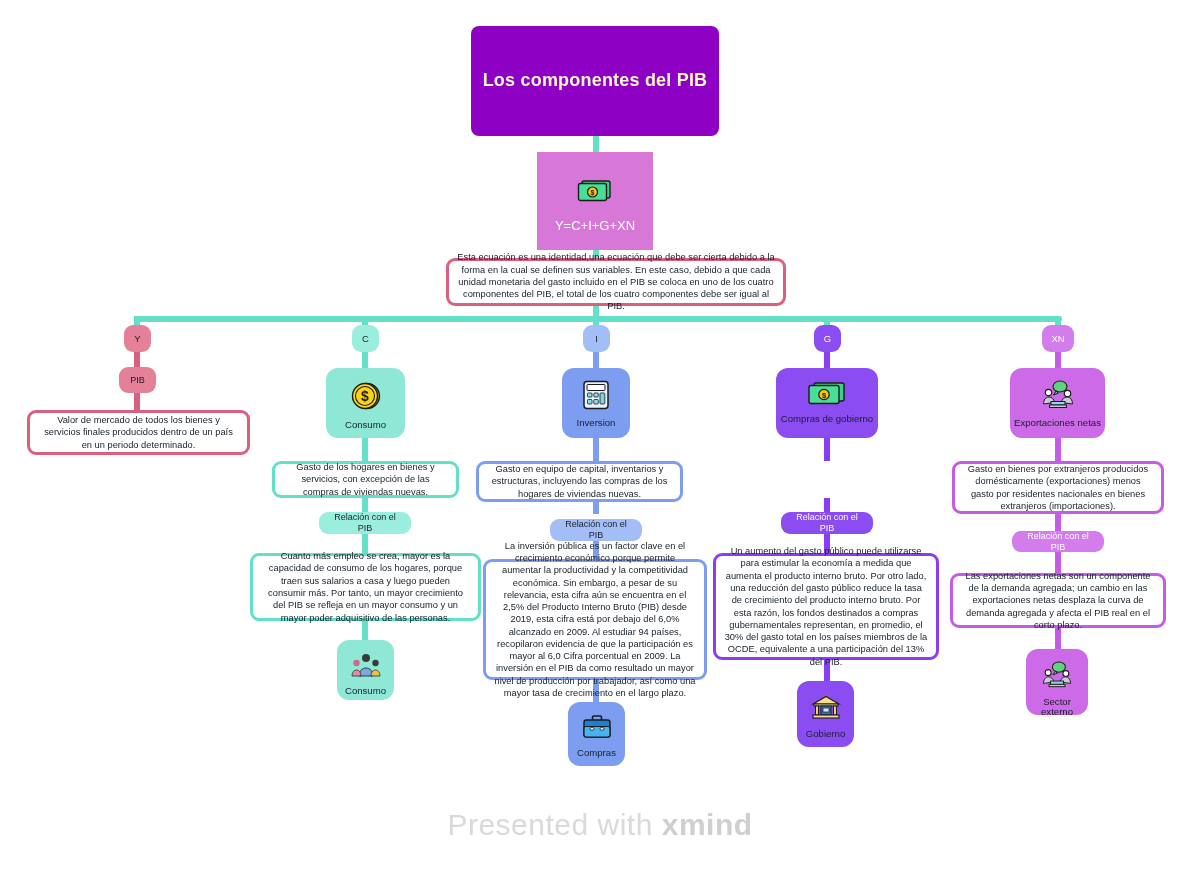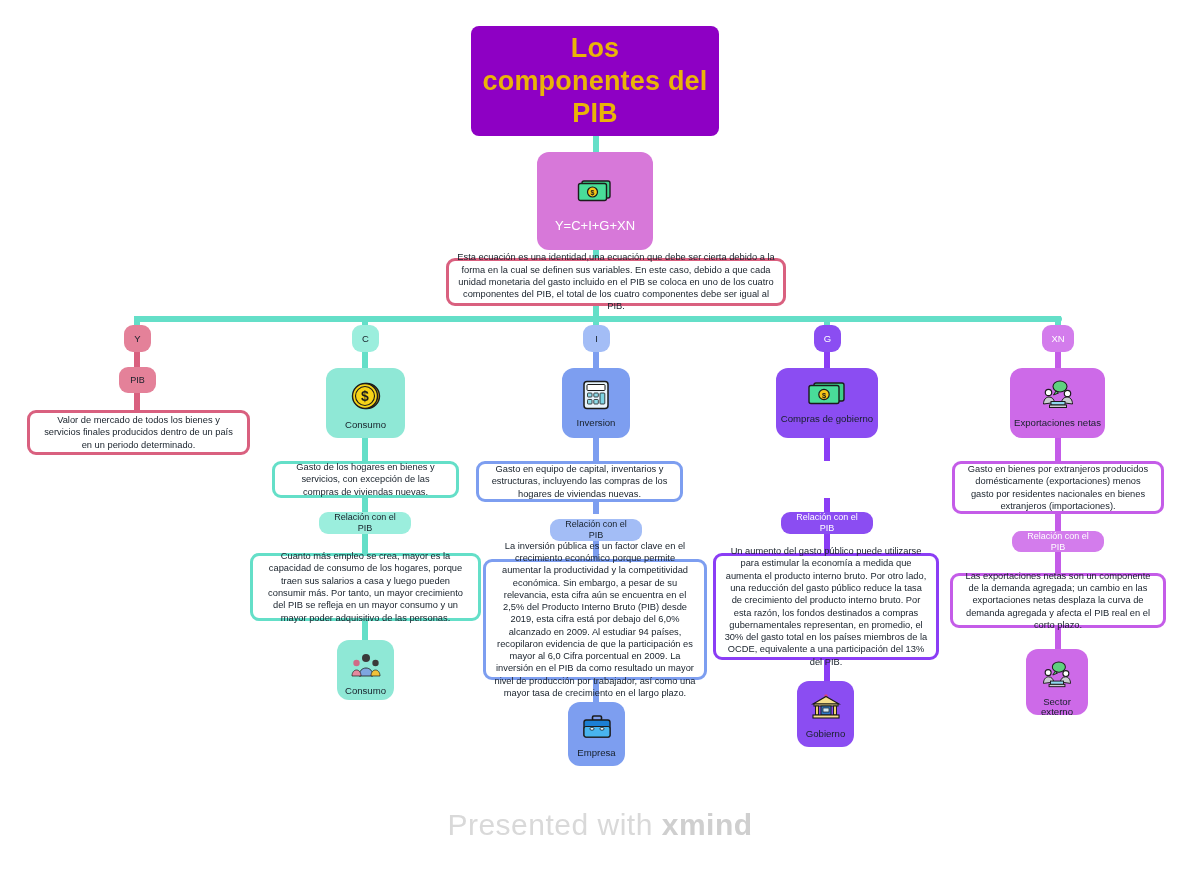--- a/index.html
+++ b/index.html
@@ -36,32 +36,32 @@
     display: flex;
     align-items: center;
     justify-content: center;
     text-align: center;
     line-height: 1.22;
   }
 
   
   .root {
     background: #8e00c4;
-    color: #eab308;
+    color: #fef9c3;
     border-radius: 8px;
-    font-size: 27px;
+    font-size: 18px;
     font-weight: bold;
     letter-spacing: .2px;
     padding: 17px 10px;
   }
 
   
   .eq {
     background: #d778d9;
-    border-radius: 12px;
+    border-radius: 0;
     color: #ffffff;
     font-size: 13px;
     flex-direction: column;
     gap: 14px;
     padding-top: 10px;
   }
 
   
   .desc {
     background: #ffffff;
@@ -240,21 +240,21 @@
   <div class="node card blue" style="left:568px; top:702px; width:57px; height:64px;">
     <span class="icon">
       <svg width="30" height="26" viewBox="0 0 30 26">
         <rect x="10.5" y="2" width="9" height="4.5" rx="1.2" fill="none" stroke="#1b1b1b" stroke-width="1.6"></rect>
         <rect x="2" y="6" width="26" height="17" rx="2.2" fill="#1b7fd4" stroke="#1b1b1b" stroke-width="1.4"></rect>
         <rect x="2" y="12.5" width="26" height="10.5" rx="2" fill="#48b4ef" stroke="#1b1b1b" stroke-width="1.2"></rect>
         <rect x="8" y="13.5" width="4" height="2.6" rx="1.3" fill="#e8f4fb" stroke="#1b1b1b" stroke-width="0.8"></rect>
         <rect x="18" y="13.5" width="4" height="2.6" rx="1.3" fill="#e8f4fb" stroke="#1b1b1b" stroke-width="0.8"></rect>
       </svg>
     </span>
-    <span class="cap">Empresa</span>
+    <span class="cap">Compras</span>
   </div>
 
   <div class="node pill key purple" style="left:814px; top:325px; width:27px; height:27px;">G</div>
   <div class="node card purple" style="left:776px; top:368px; width:102px; height:70px;">
     <span class="icon">
       <svg width="40" height="26" viewBox="0 0 40 26">
         <rect x="7" y="3" width="30" height="18" rx="2" fill="#3ed08a" stroke="#1b1b1b" stroke-width="1.4"></rect>
         <rect x="2" y="5.5" width="30" height="18" rx="2" fill="#49dd99" stroke="#1b1b1b" stroke-width="1.4"></rect>
         <circle cx="17" cy="14.5" r="5.2" fill="#f5c518" stroke="#1b1b1b" stroke-width="1.2"></circle>
         <text x="17" y="18" font-size="7.5" text-anchor="middle" fill="#1b1b1b" font-family="'Liberation Sans',sans-serif" font-weight="bold">$</text>

